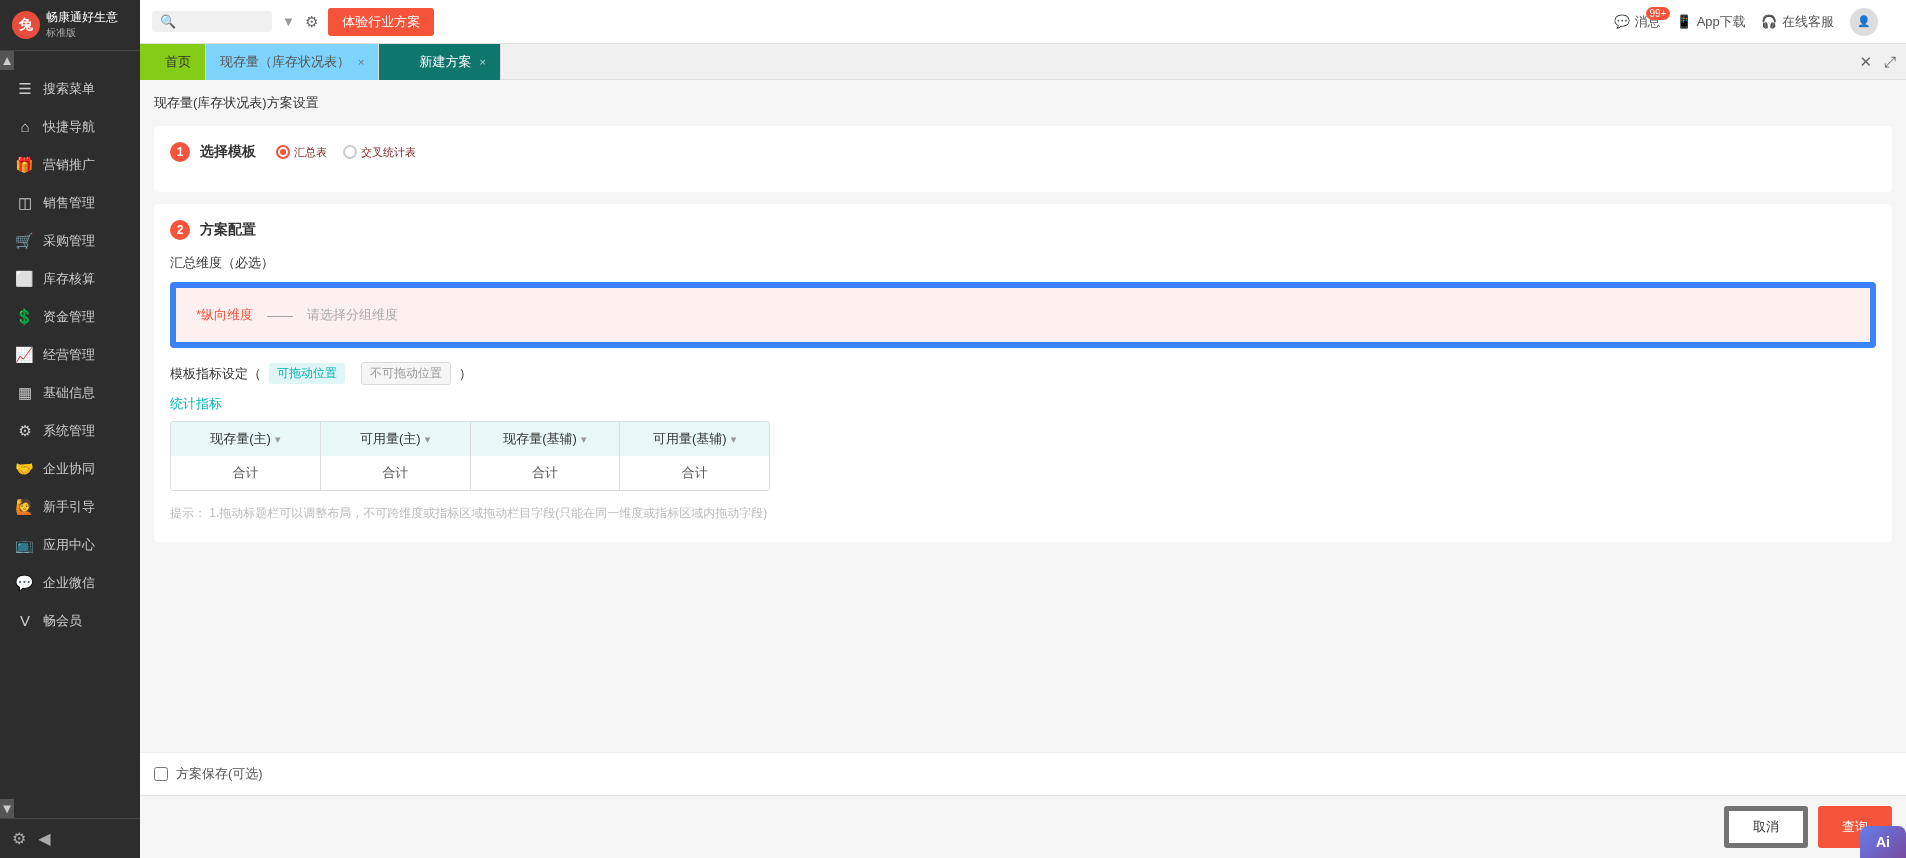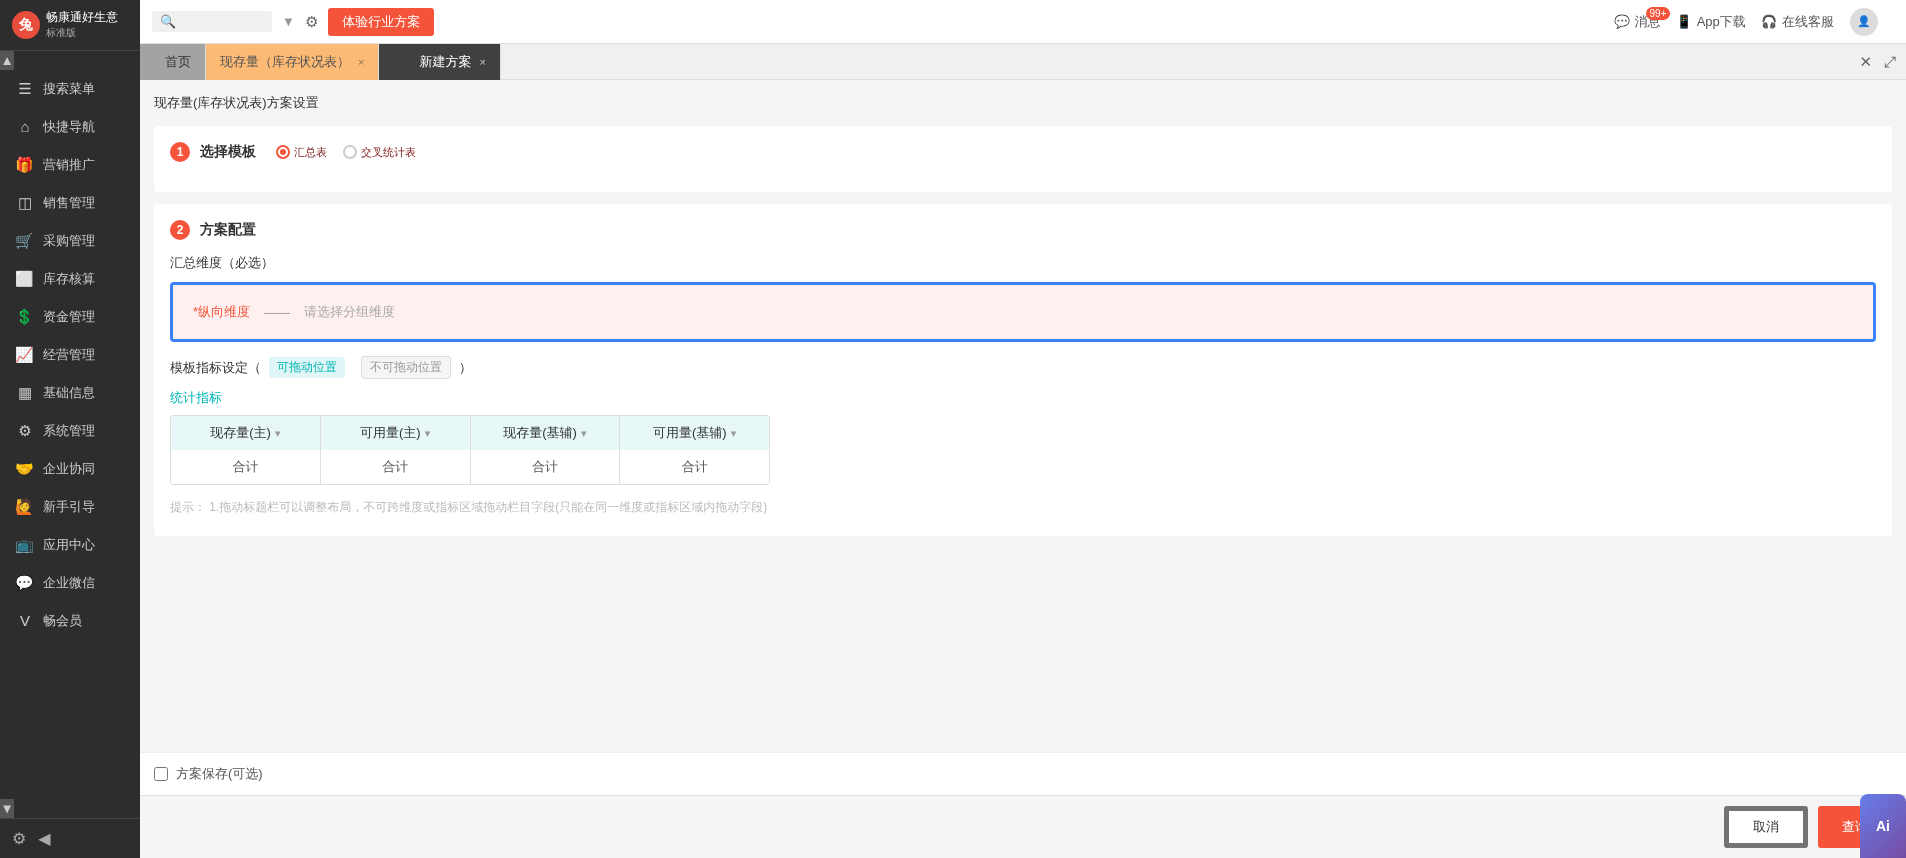--- a/index.html
+++ b/index.html
@@ -115,27 +115,27 @@
       padding-left: 0;
     }
     .tab {
       display: flex; align-items: center; gap: 6px;
       padding: 0 14px;
       height: 36px;
       cursor: pointer;
       font-size: 13px;
       color: #555;
       border-right: 1px solid #ddd;
-      background: #fdba74;
+      background: #7dd3fc;
     }
     .tab.active {
-      background: #404040; color: #fff; padding-left: 40px;
+      background: #0f766e; color: #fff; padding-left: 40px;
     }
     .tab-home {
-      background: #a3a3a3; color: #333; padding-left: 25px;
+      background: #84cc16; color: #333; padding-left: 25px;
     }
     .tab-close {
       font-size: 11px; cursor: pointer; margin-left: 2px;
       opacity: 0.7;
     }
     .tabs-actions {
       margin-left: auto;
       display: flex; align-items: center; gap: 4px;
       padding-right: 6px;
     }
@@ -199,21 +199,21 @@
 
     
     .plan-config { }
     .required-label {
       font-size: 13px; color: #333; margin-bottom: 10px;
     }
 
     
     .dimension-area {
       background: #fff0f0;
-      border: 3px solid #3b82f6;
+      border: 6px solid #3b82f6;
       border-radius: 4px;
       padding: 18px 20px;
       display: flex; align-items: center; gap: 10px;
       margin-bottom: 14px;
     }
     .dimension-required { color: #f5543b; font-size: 13px; }
     .dimension-sep { color: #999; margin: 0 4px; }
     .dimension-placeholder { color: #aaa; font-size: 13px; }
 
     
@@ -300,21 +300,21 @@
       background: #f5543b; color: #fff;
       border: none; border-radius: 3px;
       padding: 7px 24px; cursor: pointer; font-size: 13px;
     }
 
     
     .ai-float {
       position: fixed; bottom: 0; right: 0;
       background: linear-gradient(135deg, #667eea, #764ba2);
       color: #fff; border-radius: 8px 8px 0 0;
-      padding: 24px 16px;
+      padding: 8px 16px;
       font-size: 14px; font-weight: bold;
       cursor: pointer;
       display: flex; align-items: flex-end; gap: 4px;
     }
   </style>
 </head>
 <body>
 
 <div class="sidebar">
   <div class="sidebar-logo">

